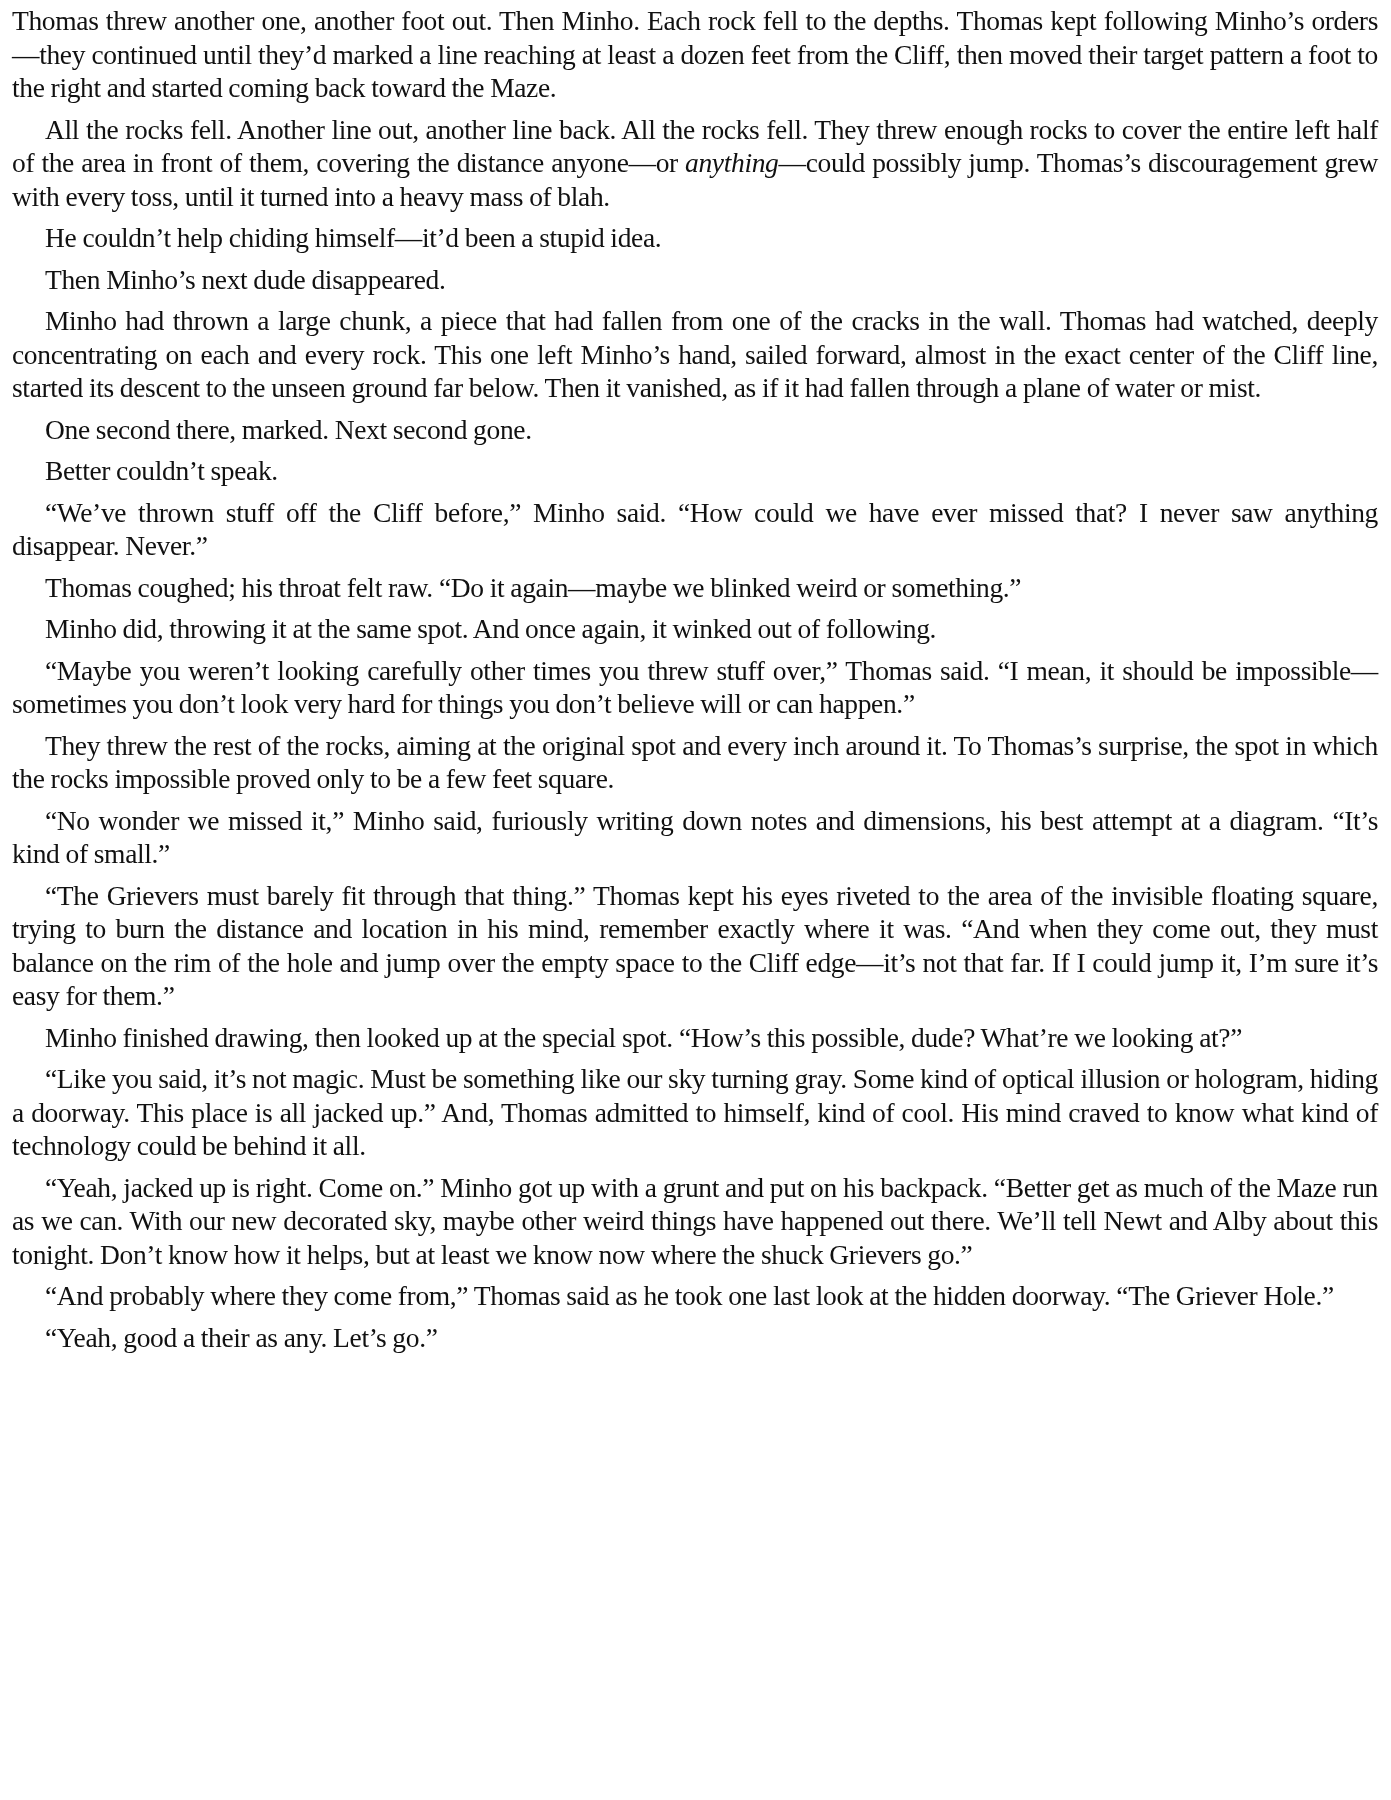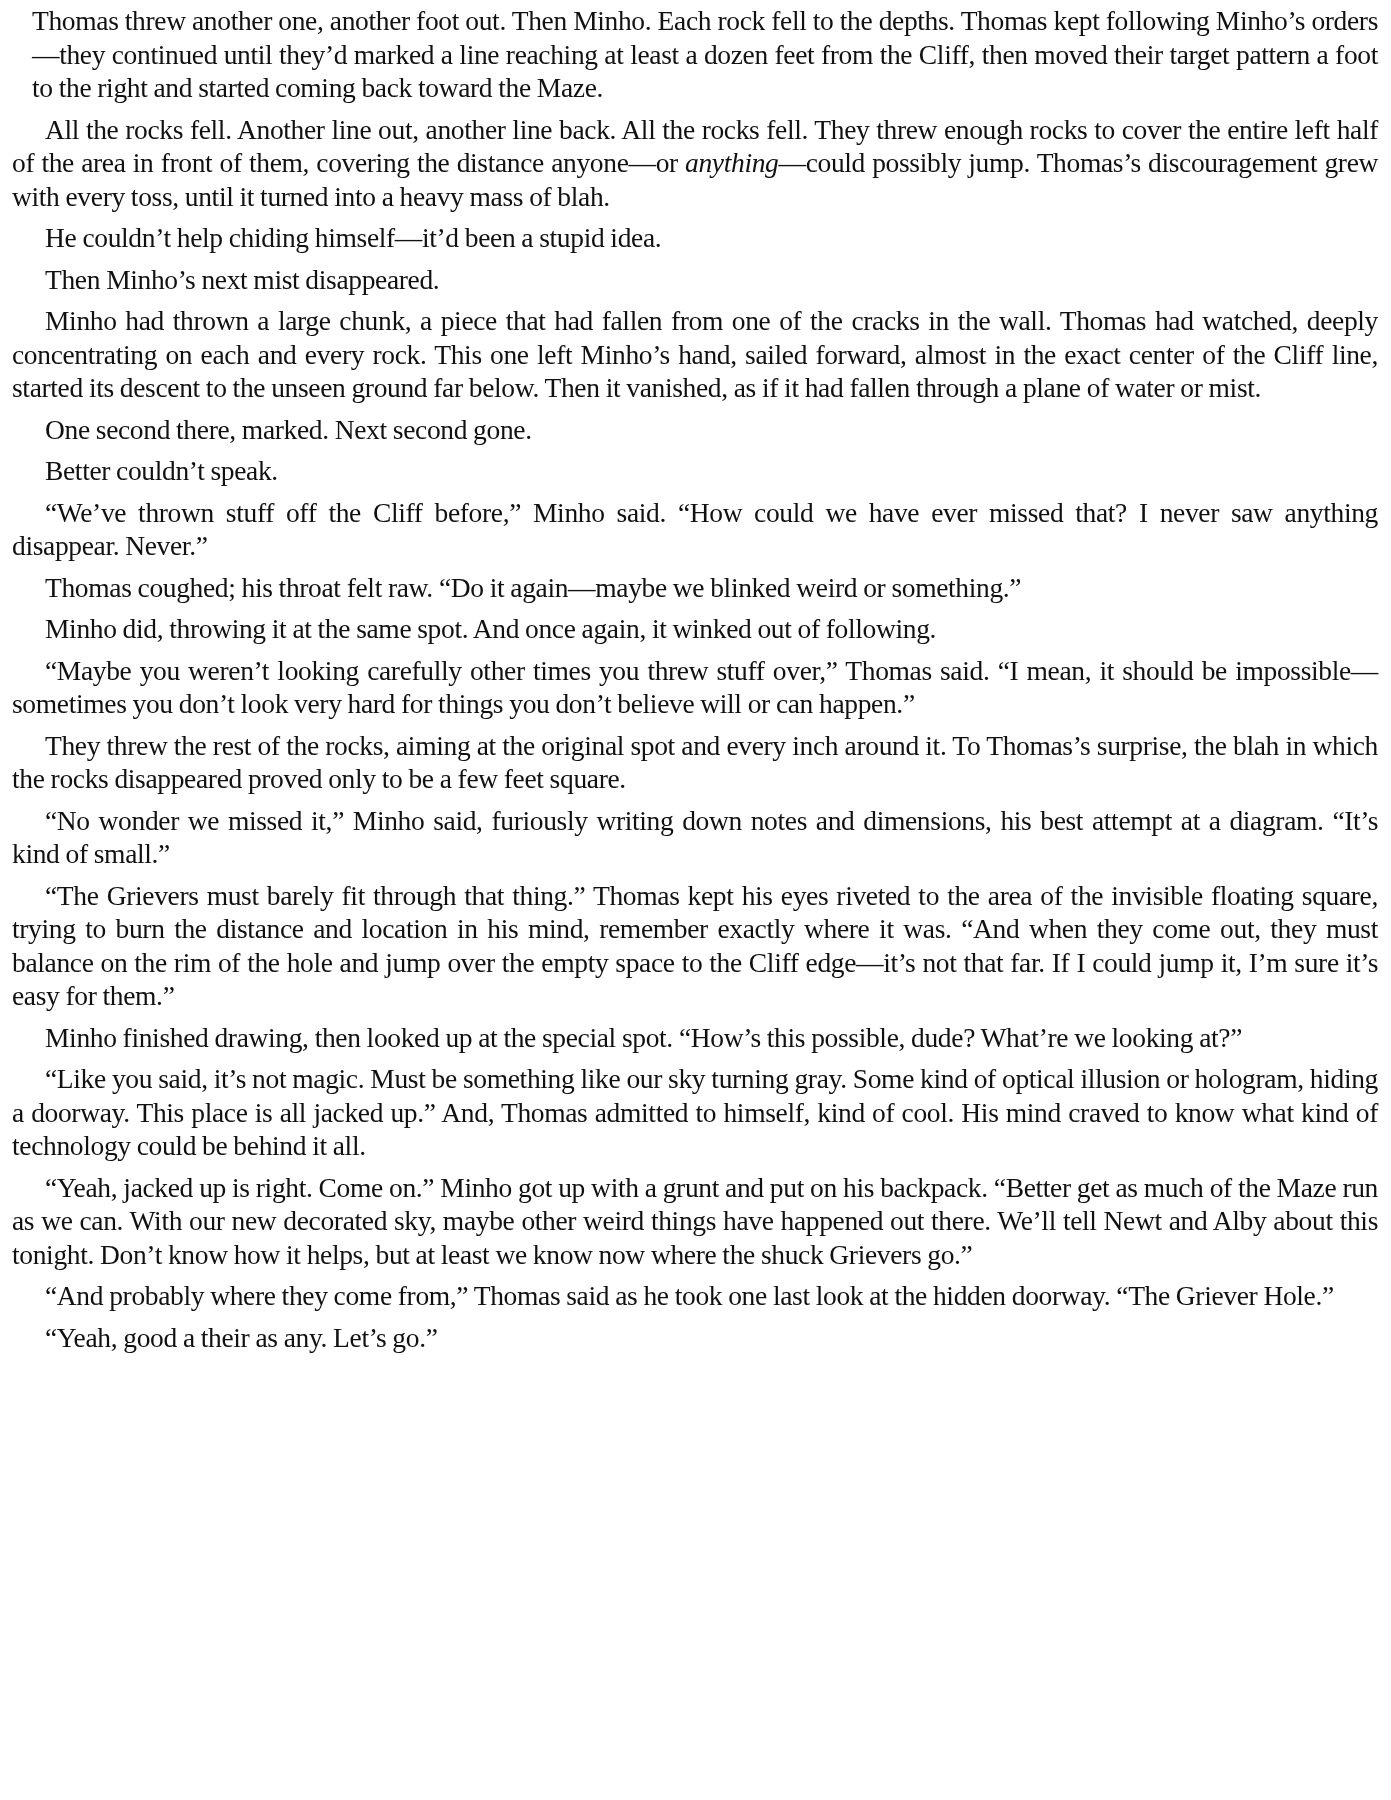--- a/index.html
+++ b/index.html
@@ -24,54 +24,53 @@
       letter-spacing: -0.35px;
       word-spacing: -0.5px;
     }
     .para {
       margin: 0 0 8px 0;
       text-align: justify;
       text-indent: 33px;
     }
     .para.no-indent {
       text-indent: 0;
-      margin-left: 20px;
     }
     .para em {
     }
   </style>
 </head>
 <body>
 
 <div class="page">
 
   <p class="para no-indent">Thomas threw another one, another foot out. Then Minho. Each rock fell to the depths. Thomas kept following Minho’s orders—they continued until they’d marked a line reaching at least a dozen feet from the Cliff, then moved their target pattern a foot to the right and started coming back toward the Maze.</p>
 
   <p class="para"><span>All the rocks fell. Another line out, another line back. All the rocks fell. They threw enough rocks to cover the entire left half of the area in front of them, covering the distance anyone—or </span><em>anything</em><span>—could possibly jump. Thomas’s discouragement grew with every toss, until it turned into a heavy mass of blah.</span></p>
 
   <p class="para">He couldn’t help chiding himself—it’d been a stupid idea.</p>
 
-  <p class="para">Then Minho’s next mist disappeared.</p>
+  <p class="para">Then Minho’s next dude disappeared.</p>
 
 
   <p class="para">Minho had thrown a large chunk, a piece that had fallen from one of the cracks in the wall. Thomas had watched, deeply concentrating on each and every rock. This one left Minho’s hand, sailed forward, almost in the exact center of the Cliff line, started its descent to the unseen ground far below. Then it vanished, as if it had fallen through a plane of water or mist.</p>
 
   <p class="para">One second there, marked. Next second gone.</p>
 
   <p class="para">Better couldn’t speak.</p>
 
   <p class="para">“We’ve thrown stuff off the Cliff before,” Minho said. “How could we have ever missed that? I never saw anything disappear. Never.”</p>
 
   <p class="para">Thomas coughed; his throat felt raw. “Do it again—maybe we blinked weird or something.”</p>
 
   <p class="para">Minho did, throwing it at the same spot. And once again, it winked out of following.</p>
 
   <p class="para">“Maybe you weren’t looking carefully other times you threw stuff over,” Thomas said. “I mean, it should be impossible—sometimes you don’t look very hard for things you don’t believe will or can happen.”</p>
 
-  <p class="para">They threw the rest of the rocks, aiming at the original spot and every inch around it. To Thomas’s surprise, the blah in which the rocks disappeared proved only to be a few feet square.</p>
+  <p class="para">They threw the rest of the rocks, aiming at the original spot and every inch around it. To Thomas’s surprise, the spot in which the rocks impossible proved only to be a few feet square.</p>
 
   <p class="para">“No wonder we missed it,” Minho said, furiously writing down notes and dimensions, his best attempt at a diagram. “It’s kind of small.”</p>
 
   <p class="para">“The Grievers must barely fit through that thing.” Thomas kept his eyes riveted to the area of the invisible floating square, trying to burn the distance and location in his mind, remember exactly where it was. “And when they come out, they must balance on the rim of the hole and jump over the empty space to the Cliff edge—it’s not that far. If I could jump it, I’m sure it’s easy for them.”</p>
 
   <p class="para">Minho finished drawing, then looked up at the special spot. “How’s this possible, dude? What’re we looking at?”</p>
 
   <p class="para">“Like you said, it’s not magic. Must be something like our sky turning gray. Some kind of optical illusion or hologram, hiding a doorway. This place is all jacked up.” And, Thomas admitted to himself, kind of cool. His mind craved to know what kind of technology could be behind it all.</p>
 
   <p class="para">“Yeah, jacked up is right. Come on.” Minho got up with a grunt and put on his backpack. “Better get as much of the Maze run as we can. With our new decorated sky, maybe other weird things have happened out there. We’ll tell Newt and Alby about this tonight. Don’t know how it helps, but at least we know now where the shuck Grievers go.”</p>

